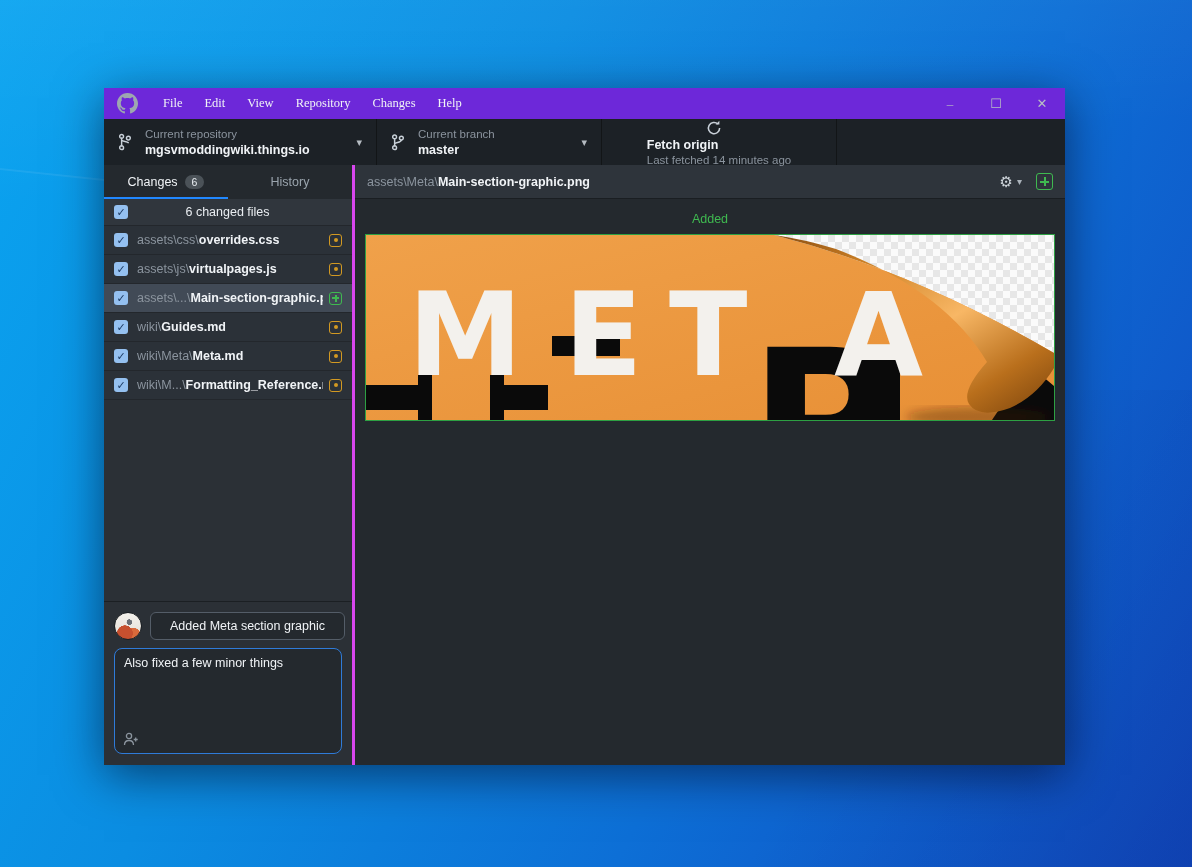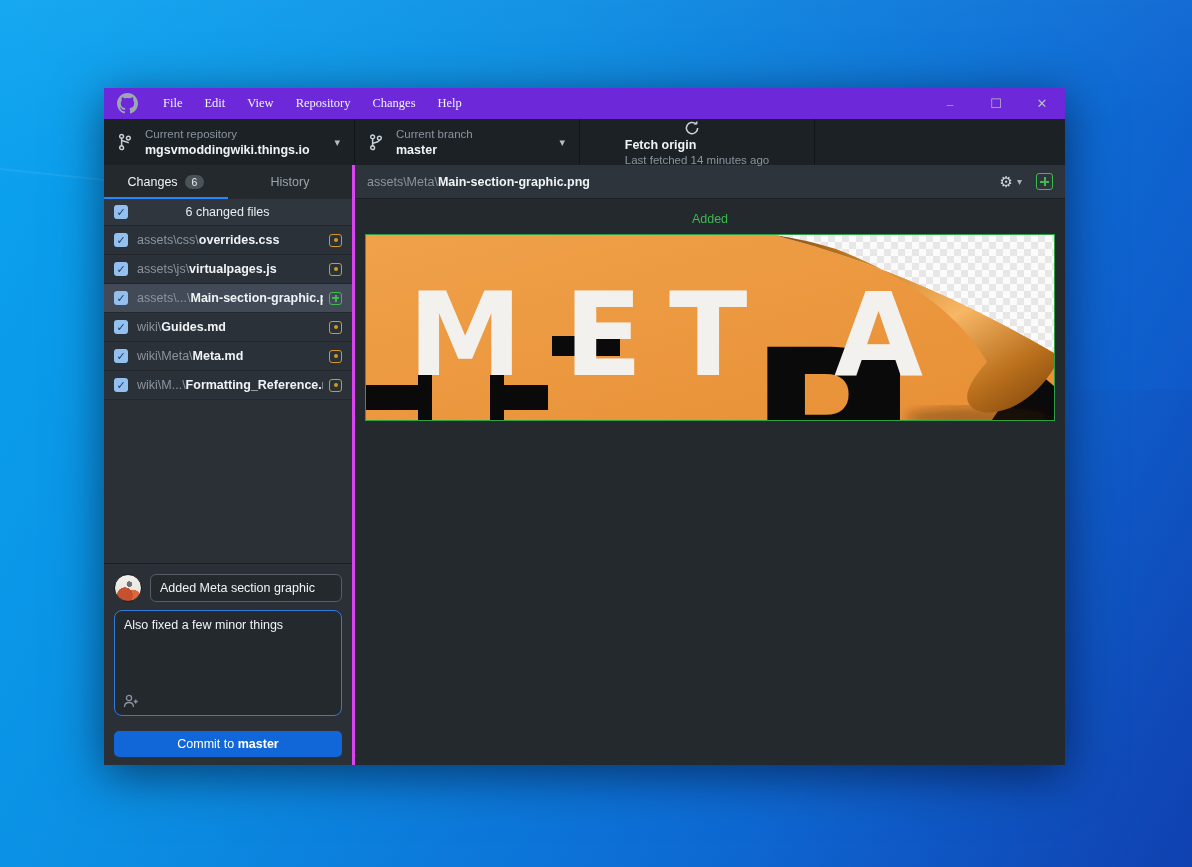--- a/index.html
+++ b/index.html
@@ -24,21 +24,21 @@
   
   .menubar { height:31px; background:#6d28d9; display:flex; align-items:center; flex:0 0 31px;font-family:Liberation Serif, serif; }
   .octocat { width:21px; height:21px; margin:0 14px 0 13px; }
   .menu-item { padding:0 11px; color:#f0f3f6; font-size:12.5px; line-height:31px; cursor:default; }
   .win-controls { margin-left:auto; display:flex; height:31px; }
   .win-btn { width:46px; text-align:center; line-height:31px; color:#b8bec4; font-size:13px; }
 
   
   .toolbar { height:46px; background:#1c2126; display:flex; flex:0 0 46px; }
   .tb-sec { display:flex; align-items:center; padding:0 12px; border-right:1px solid #121517; position:relative; }
-  .tb-repo { width:251px; } .tb-branch { width:225px; } .tb-fetch { width:235px;flex-direction:column; }
+  .tb-repo { width:273px; } .tb-branch { width:225px; } .tb-fetch { width:235px;flex-direction:column; }
   .tb-icon { width:18px; height:18px; margin-right:11px; flex:0 0 18px; }
   .tb-label { color:#8b949e; font-size:11.5px; line-height:15px; }
   .tb-value { color:#f0f3f6; font-weight:bold; font-size:12.5px; line-height:16px; }
   .tb-caret { position:absolute; right:14px; color:#b5bcc2; font-size:11px; }
 
   
   .content { flex:1; display:flex; min-height:0; }
 
   
   .sidebar { width:251px; flex:0 0 251px; background:#2b3036; border-right:3px solid #d946ef;
@@ -77,22 +77,22 @@
   .commit-box { border-top:1px solid #1b1f23; padding:10px 10px 8px; flex:0 0 auto; }
   .commit-row1 { display:flex; align-items:center; gap:8px; }
   .avatar { width:28px; height:28px; border-radius:50%; flex:0 0 28px;
     background:
       radial-gradient(circle at 38% 78%, #c7502f 0 30%, transparent 31%),
       radial-gradient(circle at 70% 85%, #d96a3b 0 25%, transparent 26%),
       radial-gradient(circle at 55% 35%, #6b6f76 0 12%, transparent 13%),
       linear-gradient(180deg,#f4f1ec 0%,#e9e5df 60%,#d8cfc6 100%);
     border:1px solid #1b1f23; }
   .summary-input { flex:1; height:28px; background:#24292e; border:1px solid #545d68;
-    border-radius:6px; color:#f0f3f6; font-size:12.5px; padding:0 9px;
-    font-family:"Liberation Sans","DejaVu Sans",sans-serif; }
+    border-radius:6px; color:#f0f3f6; font-size:12.5px; padding:0 16px;
+    font-family:"Liberation Sans","DejaVu Sans",sans-serif;text-align:center; }
   .desc-wrap { position:relative; margin-top:8px; }
   .desc-input { width:100%; height:106px; background:#24292e; border:1.5px solid #2f7bd9;
     border-radius:8px; color:#f0f3f6; font-size:12.5px; padding:7px 9px; resize:none;
     font-family:"Liberation Sans","DejaVu Sans",sans-serif; outline:none; }
   .coauthor { position:absolute; left:9px; bottom:10px; width:16px; height:16px; color:#8b949e; }
   .commit-btn { margin-top:12px; width:100%; height:26px; background:#1166d8; border:none;
     border-radius:5px; color:#fff; font-size:12.5px; cursor:pointer;
     font-family:"Liberation Sans","DejaVu Sans",sans-serif; }
   .commit-btn b { font-weight:bold; }
 
@@ -238,21 +238,20 @@
           <input class="summary-input" value="Added Meta section graphic" style="">
         </div>
         <div class="desc-wrap">
           <textarea class="desc-input" style="">Also fixed a few minor things</textarea>
           <svg class="coauthor" viewBox="0 0 16 16">
             <circle cx="6" cy="5" r="2.6" fill="none" stroke="#8b949e" stroke-width="1.3"></circle>
             <path d="M1.5 14c0-3 2-4.5 4.5-4.5S10.5 11 10.5 14" fill="none" stroke="#8b949e" stroke-width="1.3"></path>
             <path d="M12.7 6.5v4 M10.7 8.5h4" stroke="#8b949e" stroke-width="1.3"></path>
           </svg>
         </div>
-        <button class="commit-btn"><span>Commit to </span><b>master</b></button>
       </div>
     </div>
 
     <div class="main">
       <div class="pathbar">
         <span class="path-prefix">assets\Meta\</span>
         <span class="path-name">Main-section-graphic.png</span>
         <span class="spacer"></span>
         <span class="gear-wrap">
           <span class="gear">⚙</span>

